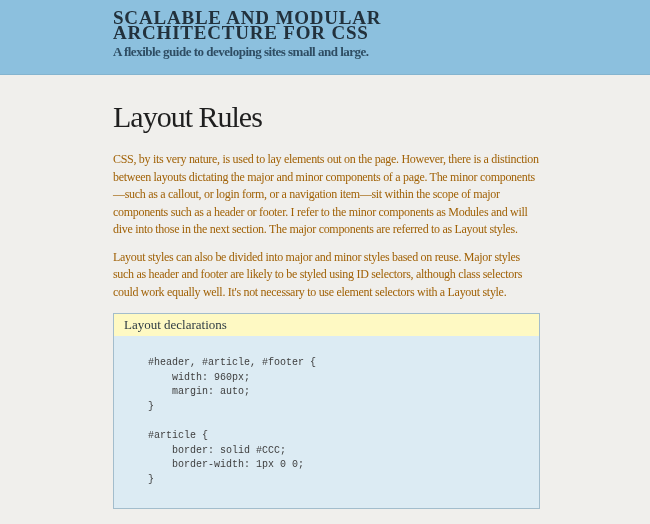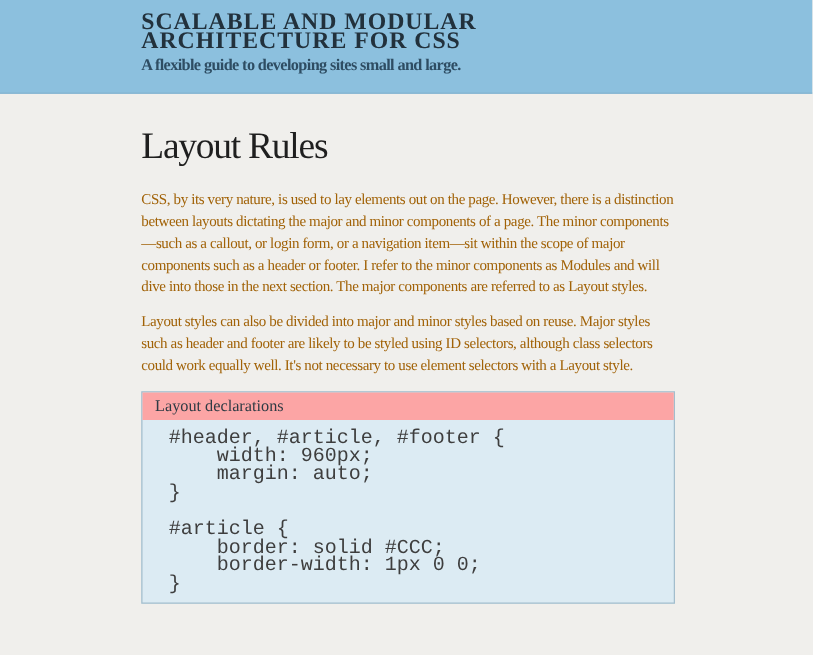--- a/index.html
+++ b/index.html
@@ -61,30 +61,30 @@
     color: #a16207;
   }
 
   
   .codebox {
     margin-top: 12px;
     border: 1px solid #a3bdcc;
     background: #dcebf3;
   }
   .codebox-titlebar {
-    background: #fca5a5;
+    background: #fef9c3;
     padding: 3px 10px 3px 10px;
     font-size: 13px;
     color: #2e3b44;
   }
   .codebox pre {
-    margin: 0;
+    margin: 13px;
     padding: 7px 10px 8px 21px;
     font-family: "Liberation Mono", "DejaVu Sans Mono", monospace;
-    font-size: 16px;
+    font-size: 10px;
     line-height: 14.6px;
     color: #3e3e3e;
     white-space: pre;
   }
 </style>
 </head>
 <body>
 
 <header class="site-header">
   <h1 class="site-title">

